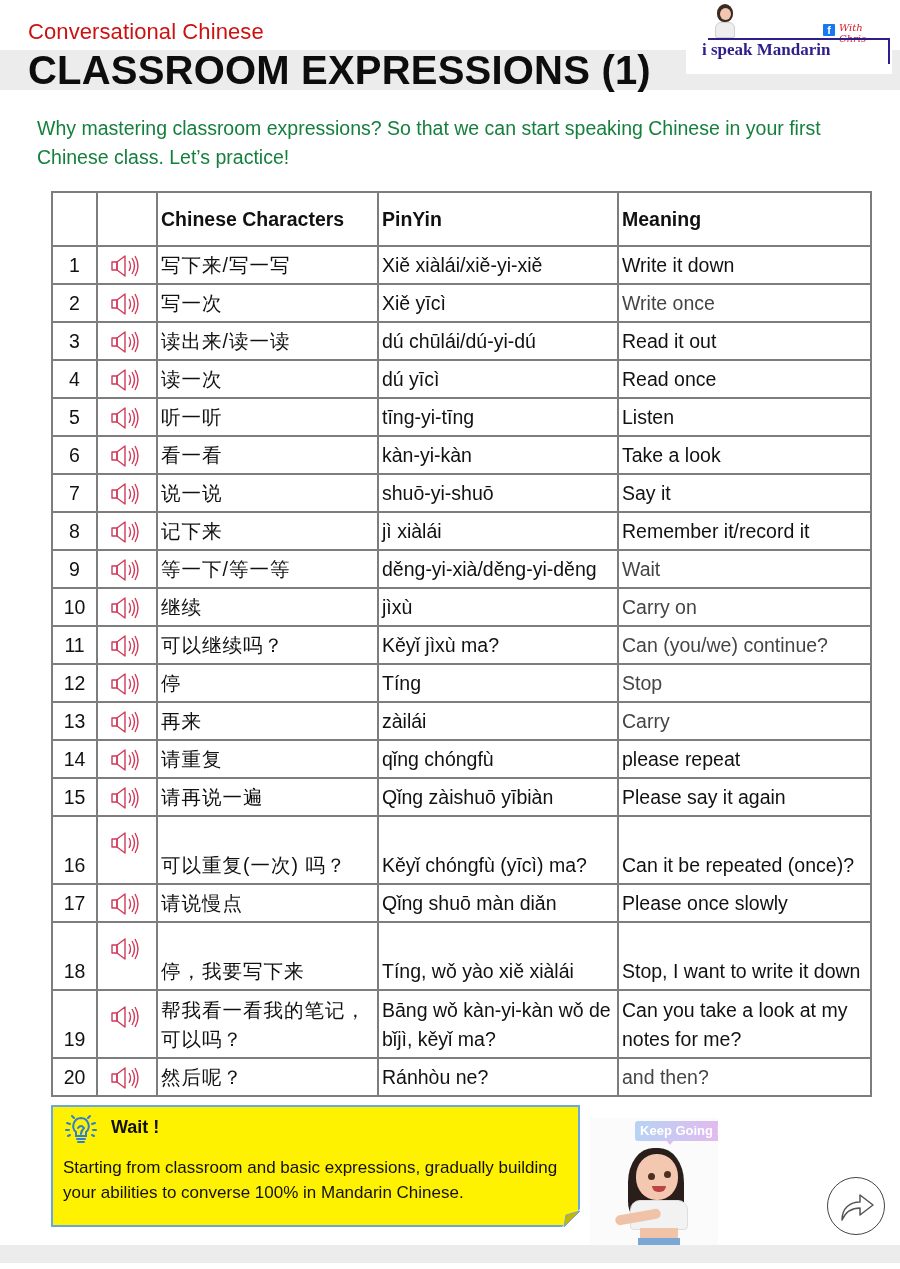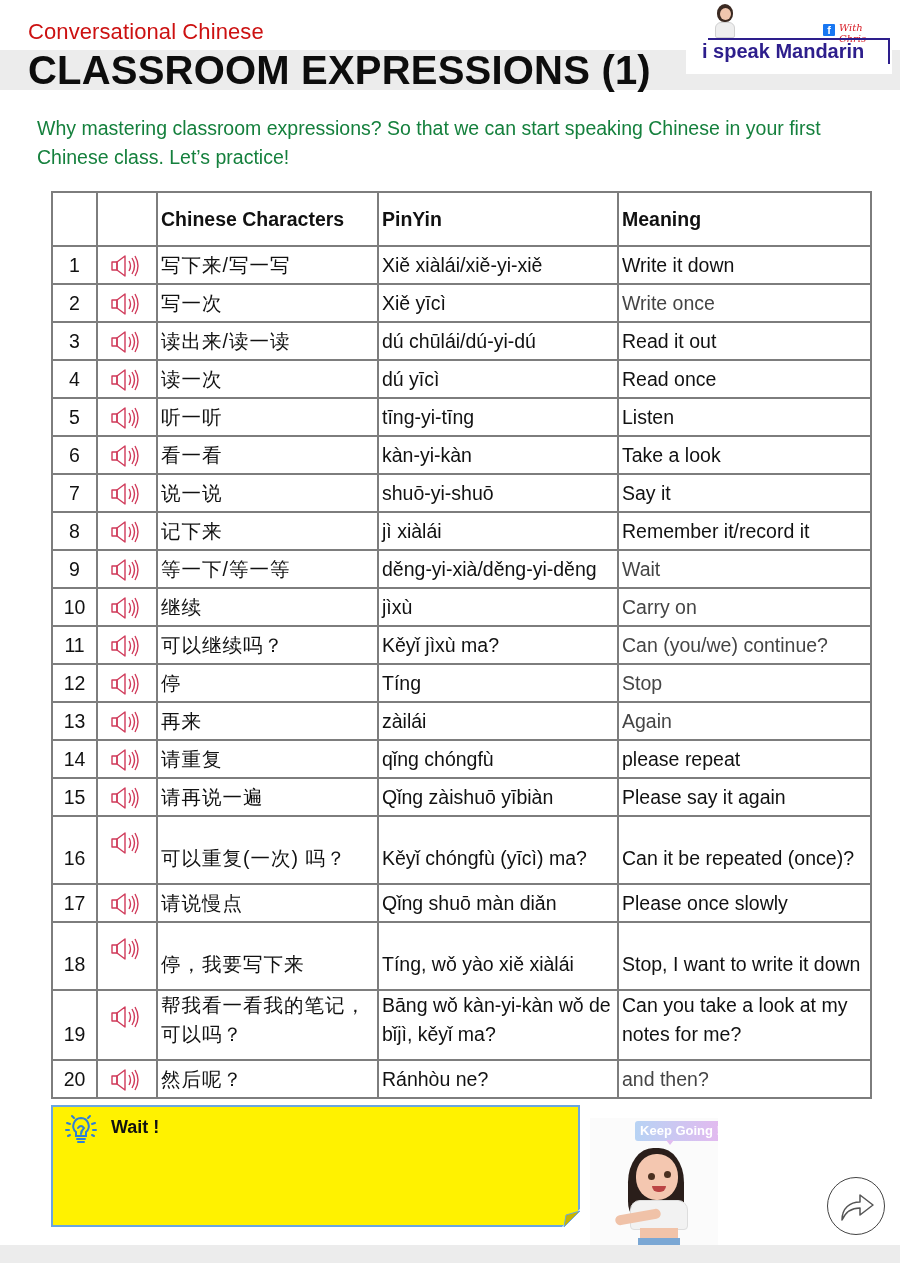--- a/index.html
+++ b/index.html
@@ -12,30 +12,30 @@
 
   .logo { position: absolute; left: 686px; top: 2px; width: 206px; height: 72px; background: #fff; }
   .logo-avatar { position: absolute; left: 28px; top: 2px; width: 22px; height: 34px; }
   .logo-avatar .head { position: absolute; left: 3px; top: 0; width: 16px; height: 18px; border-radius: 50% 50% 45% 45%; background: #3b2a22; }
   .logo-avatar .face { position: absolute; left: 6px; top: 4px; width: 11px; height: 12px; border-radius: 50%; background: #f1c6ae; }
   .logo-avatar .shirt { position: absolute; left: 1px; top: 18px; width: 20px; height: 16px; border-radius: 6px 6px 2px 2px; background: #eeeeee; border: 1px solid #d0d0d0; }
   .logo-fb { position: absolute; left: 137px; top: 22px; width: 12px; height: 12px; background: #1877f2; color: #fff; font-size: 11px; font-weight: bold; line-height: 13px; text-align: center; border-radius: 1px; }
   .logo-with { position: absolute; left: 153px; top: 20px; font-family: "DejaVu Serif", serif; font-style: italic; font-size: 10px; color: #d8202a; }
   .logo-line { position: absolute; left: 22px; top: 36px; width: 182px; height: 2px; background: #2d1e8c; }
   .logo-line-v { position: absolute; left: 202px; top: 36px; width: 2px; height: 26px; background: #2d1e8c; }
-  .logo-text { position: absolute; left: 16px; top: 38px; font-size: 20px; font-weight: bold; color: #2d1e8c; letter-spacing: 0px; }
+  .logo-text { position: absolute; left: 16px; top: 38px; font-size: 17px; font-weight: bold; color: #2d1e8c; letter-spacing: 0px; font-family: Liberation Serif, serif; }
 
   .intro { position: absolute; left: 37px; top: 114px; width: 840px; font-size: 19.5px; line-height: 29px; color: #15803d; }
 
   table.vocab { position: absolute; left: 51px; top: 191px; width: 819px; border-collapse: collapse; table-layout: fixed; }
   table.vocab td, table.vocab th { border: 2px solid #7d7d7d; font-size: 19.5px; font-weight: normal; vertical-align: middle; padding: 0 3px; line-height: 29px; }
   table.vocab th { text-align: left; font-weight: bold; height: 54px; }
   table.vocab td { height: 38px; }
   table.vocab td.num { text-align: center; padding: 0; }
-  table.vocab td.tall { height: 68px; vertical-align: bottom; padding-bottom: 10px; }
+  table.vocab td.tall { height: 68px; vertical-align: bottom; padding-bottom: 3px; }
   table.vocab td.spk { text-align: center; padding: 0; }
   table.vocab td.tall.spk { vertical-align: top; padding-top: 10px; }
   td.meaning.muted { color: #454545; }
   .cn { letter-spacing: 1px; }
 
   .speaker { display: inline-block; width: 36px; height: 26px; vertical-align: middle; }
 
   .tips { position: absolute; left: 51px; top: 1105px; width: 529px; height: 122px; background: #fff200; border: 2px solid #6aa6e0; }
   .tips-fold { position: absolute; right: -2px; bottom: -2px; width: 18px; height: 18px; }
   .tips-icon { position: absolute; left: 10px; top: 4px; width: 36px; height: 36px; }
@@ -312,21 +312,21 @@
       <rect x="3" y="9" width="5" height="8"></rect>
       <path d="M8 9 L16 3 L16 23 L8 17 Z"></path>
       <path d="M20 8 q3 5 0 10"></path>
       <path d="M23 5 q5 8 0 16"></path>
       <path d="M26 3 q6 10 0 20"></path>
     </g>
   </svg>
 </td>
         <td class="cn">再来</td>
         <td class="py">zàilái</td>
-        <td class="meaning muted">Again</td>
+        <td class="meaning muted">Carry</td>
       </tr>
       <tr>
         <td class="num">14</td>
         <td class="spk">
   <svg class="speaker" viewBox="0 0 36 26">
     <g fill="none" stroke="#d03a5a" stroke-width="1.4" stroke-linejoin="round">
       <rect x="3" y="9" width="5" height="8"></rect>
       <path d="M8 9 L16 3 L16 23 L8 17 Z"></path>
       <path d="M20 8 q3 5 0 10"></path>
       <path d="M23 5 q5 8 0 16"></path>
@@ -446,20 +446,21 @@
 <div class="tips">
   <svg class="tips-icon" viewBox="0 0 36 36">
     <g fill="none" stroke="#2f7fd8" stroke-width="2" stroke-linecap="round">
       <path d="M18 7 a8 8 0 0 1 5 14 v4 h-10 v-4 a8 8 0 0 1 5 -14 z"></path>
       <path d="M14 28 h8 M15 31 h6"></path>
       <path d="M15 17 q3 -4 6 0 q-3 3 -3 6"></path>
       <path d="M4 12 l3 1 M3 19 h3 M5 25 l2 -1 M32 12 l-3 1 M33 19 h-3 M31 25 l-2 -1 M9 5 l2 2 M27 5 l-2 2"></path>
     </g>
   </svg>
   <div class="tips-title">Wait !</div>
+  <div class="tips-body">Starting from classroom and basic expressions, gradually building your abilities to converse 100% in Mandarin Chinese.</div>
   <svg class="tips-fold" viewBox="0 0 18 18">
     <polygon points="18,0 18,18 0,18" fill="#ffffff"></polygon>
     <polygon points="18,2 2,18 4,6" fill="#c9b400" stroke="#6aa6e0" stroke-width="1"></polygon>
   </svg>
 </div>
 
 <div class="mascot">
   <div class="bubble">Keep Going !</div>
   <div class="bubble-tail"></div>
   <div class="m-hair"></div>

